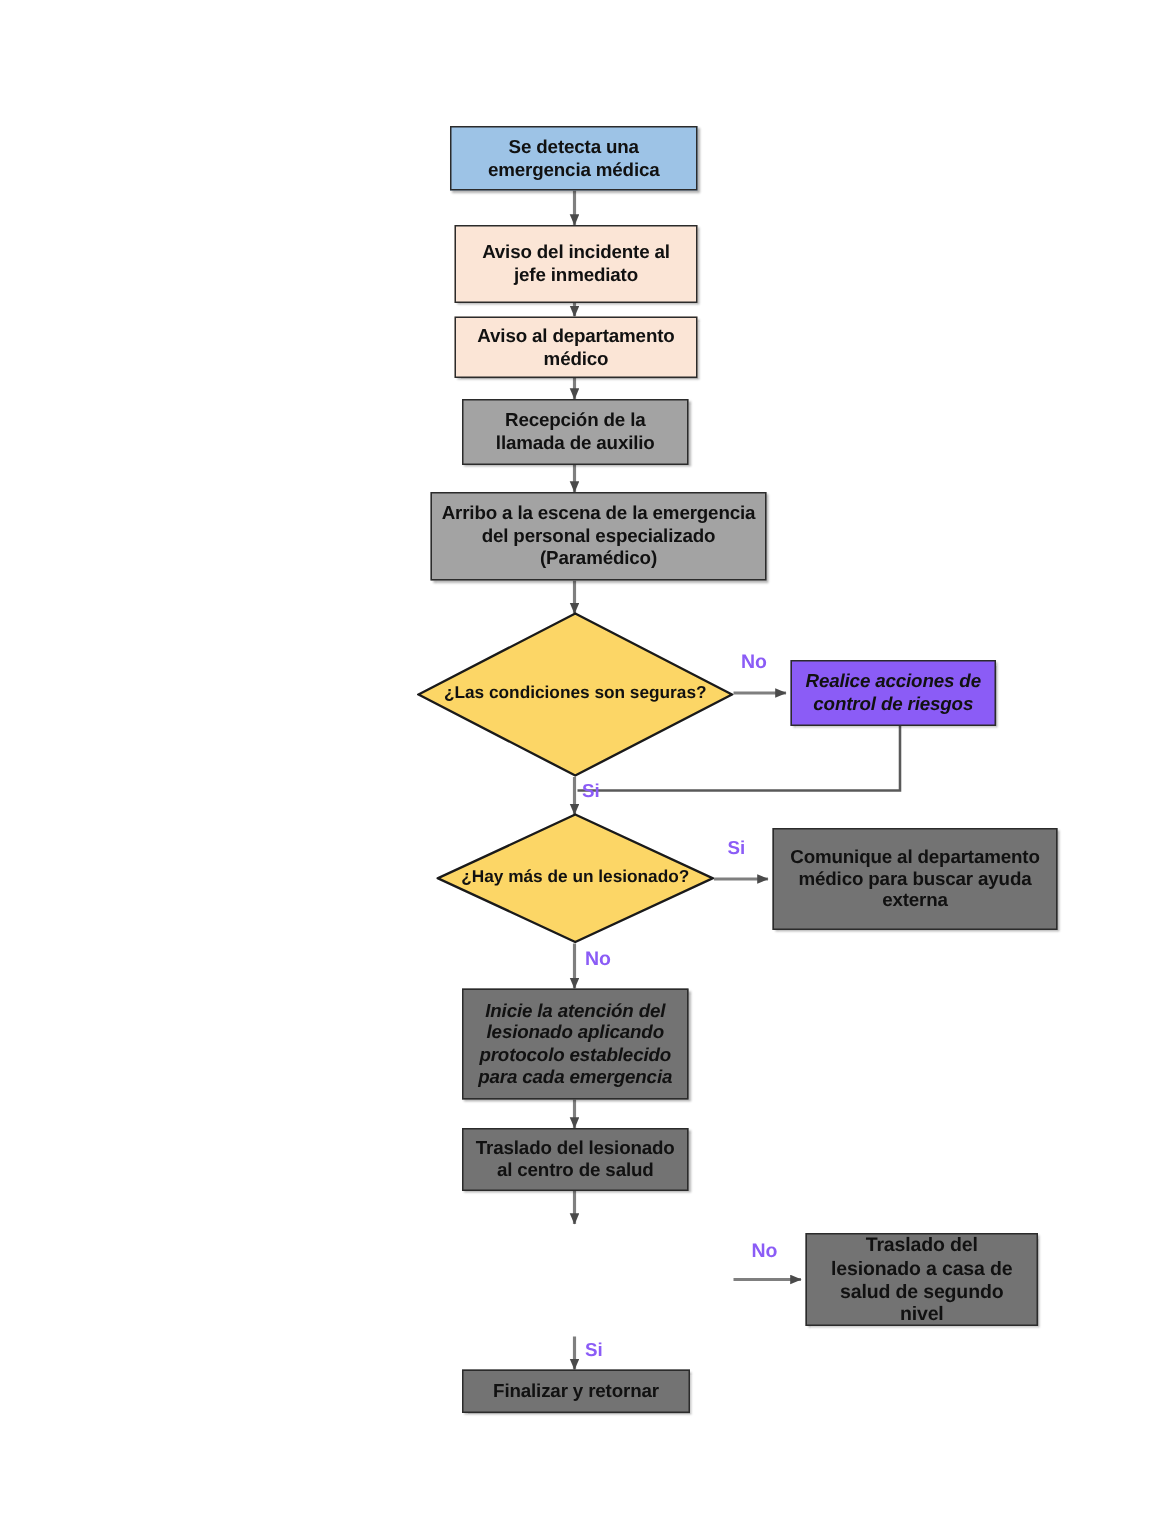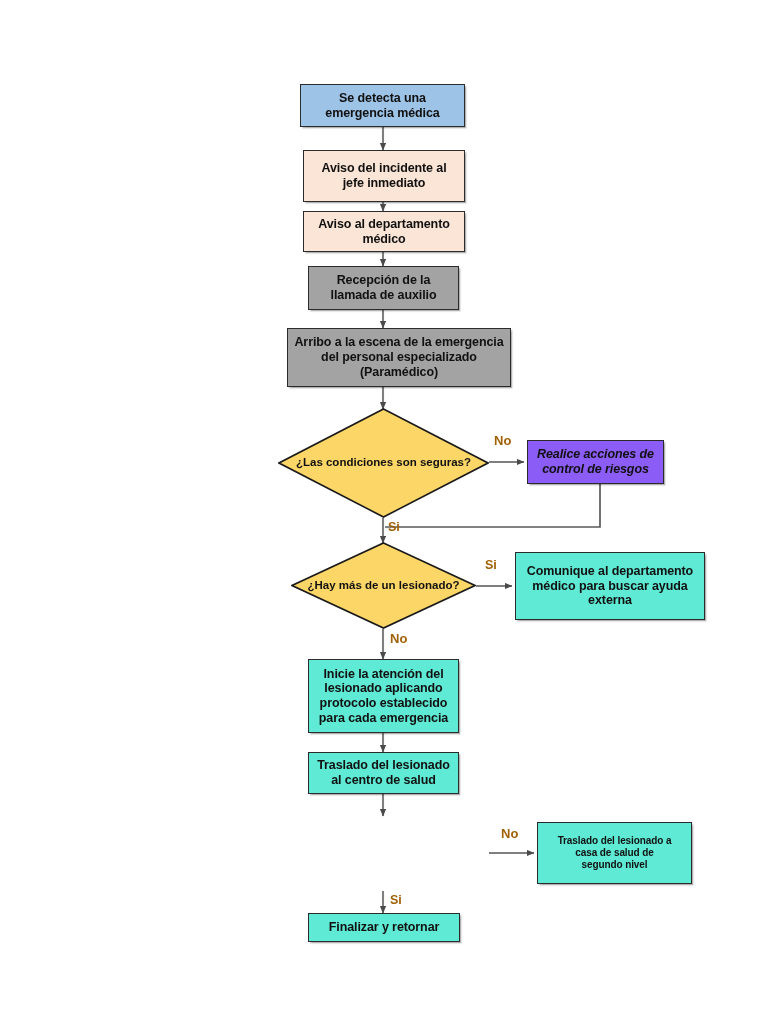--- a/index.html
+++ b/index.html
@@ -9,30 +9,30 @@
   #canvas{position:absolute;left:0;top:0;width:768px;height:1024px;}
   svg.wires{position:absolute;left:0;top:0;width:768px;height:1024px;pointer-events:none;}
 
   .node{position:absolute;box-sizing:border-box;display:flex;align-items:center;
         justify-content:center;text-align:center;font-weight:bold;color:#111111;
         line-height:1.18;letter-spacing:-0.1px;}
   .box{border:1.3px solid #2b2b2b;box-shadow:1.5px 1.5px 1.5px rgba(0,0,0,.30);}
   .box.blue{background:#9DC3E6;}
   .box.peach{background:#FBE5D6;}
   .box.green{background:#a3a3a3;}
-  .box.yellow{background:#5eead4;}
+  .box.yellow{background:#737373;}
   .box.gray{background:#8b5cf6;font-style:italic;}
 
   .diamond-wrap{position:absolute;}
   .diamond-wrap svg{position:absolute;left:0;top:0;}
   .diamond-label{position:absolute;left:0;top:0;width:100%;height:100%;
                  display:flex;align-items:center;justify-content:center;text-align:center;
                  font-weight:bold;color:#111111;line-height:1.2;}
 
-  .edge-label{position:absolute;font-weight:bold;color:#a16207;}
+  .edge-label{position:absolute;font-weight:bold;color:#8b5cf6;}
 </style>
 </head>
 <body>
 
 <div id="canvas">
 
   <svg class="wires" viewBox="0 0 768 1024" xmlns="http://www.w3.org/2000/svg">
     <defs>
       <marker id="arrow" markerWidth="9" markerHeight="9" refX="7.2" refY="3.2" orient="auto" markerUnits="userSpaceOnUse">
         <path d="M0,0 L7.6,3.2 L0,6.4 z" fill="#4a4a4a"></path>
@@ -116,36 +116,36 @@
     <span>Si</span>
   </div>
   <div class="edge-label" style="left:390px;top:631px;font-size:13px;">
     <span>No</span>
   </div>
 
   <div class="node box yellow" style="left:515px;top:552px;width:190px;height:68px;font-size:12.5px;padding:2px 8px;">
     <span>Comunique al departamento médico para buscar ayuda externa</span>
   </div>
 
-  <div class="node box yellow" style="left:308px;top:659px;width:151px;height:74px;font-size:12.5px;padding:2px 6px;">
+  <div class="node box yellow" style="left:308px;top:659px;width:151px;height:74px;font-size:12.5px;padding:2px 6px;font-style:italic;">
     <span>Inicie la atención del lesionado aplicando protocolo establecido para cada emergencia</span>
   </div>
 
   <div class="node box yellow" style="left:308px;top:752px;width:151px;height:42px;font-size:12.5px;padding:2px 6px;">
     <span>Traslado del lesionado al centro de salud</span>
   </div>
 
   <div class="edge-label" style="left:501px;top:826px;font-size:13px;">
     <span>No</span>
   </div>
   <div class="edge-label" style="left:390px;top:893px;font-size:12.5px;">
     <span>Si</span>
   </div>
 
-  <div class="node box yellow" style="left:537px;top:822px;width:155px;height:62px;font-size:10px;padding:2px 16px;">
+  <div class="node box yellow" style="left:537px;top:822px;width:155px;height:62px;font-size:13px;padding:2px 16px;">
     <span>Traslado del lesionado a casa de salud de segundo nivel</span>
   </div>
 
   <div class="node box yellow" style="left:308px;top:913px;width:152px;height:29px;font-size:12.5px;padding:2px 6px;">
     <span>Finalizar y retornar</span>
   </div>
 
 </div>
 
 </body></html>

